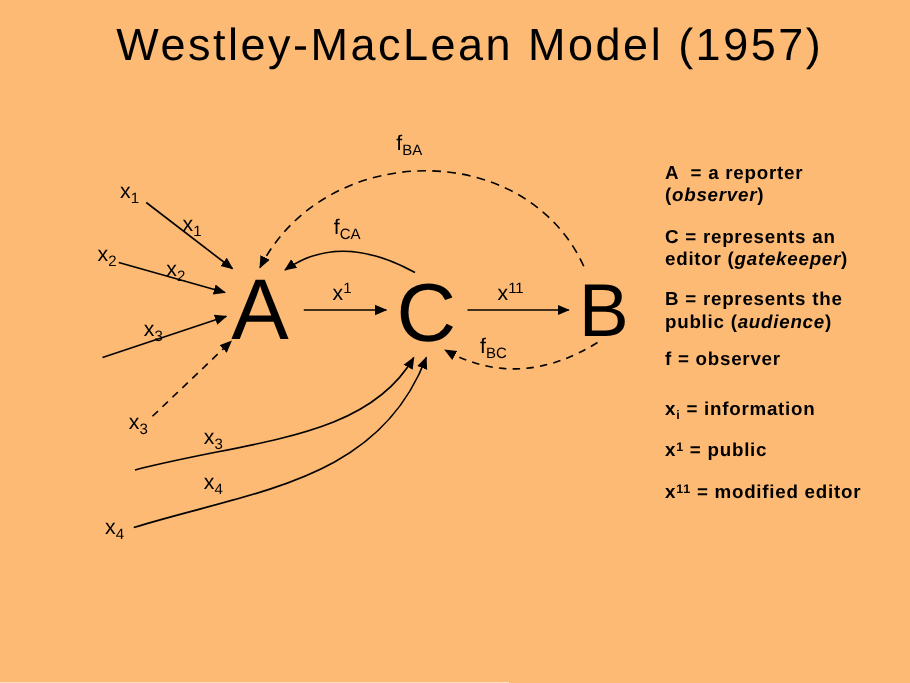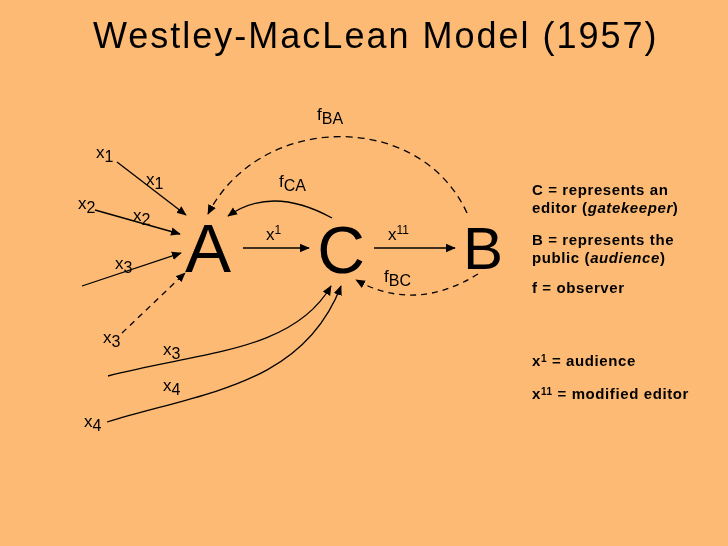--- a/index.html
+++ b/index.html
@@ -12,21 +12,21 @@
     white-space:nowrap;color:#000;
   }
   svg.diagram{position:absolute;left:0;top:0;}
   .node{position:absolute;transform:translate(-50%,-50%);line-height:1;color:#000;}
   .node-a{left:208px;top:248px;font-size:69px;}
   .node-c{left:341px;top:250px;font-size:66px;}
   .node-b{left:483px;top:249px;font-size:60px;}
   .dlabel{
     position:absolute;font-size:17px;line-height:17px;white-space:nowrap;color:#000;
   }
-  .dlabel sub{font-size:16px;vertical-align:-4px;line-height:0;}
+  .dlabel sub{font-size:12px;vertical-align:-4px;line-height:0;}
   .dlabel sup{font-size:12px;vertical-align:6px;line-height:0;}
   .legend{position:absolute;left:532px;top:0;width:162px;height:546px;}
   .legend-item{
     position:absolute;left:0;width:162px;font-size:15px;line-height:18px;
     font-weight:bold;letter-spacing:0.6px;white-space:pre-wrap;color:#000;
   }
   .legend-item i{font-style:italic;}
   .legend-item sub{font-size:10px;vertical-align:-3px;line-height:0;}
   .legend-item sup{font-size:10px;vertical-align:4px;line-height:0;}
 </style>
@@ -65,26 +65,28 @@
   <span class="dlabel" style="left:96px;top:144px"><span>x</span><sub>1</sub></span>
   <span class="dlabel" style="left:146px;top:171px"><span>x</span><sub>1</sub></span>
   <span class="dlabel" style="left:78px;top:195px"><span>x</span><sub>2</sub></span>
   <span class="dlabel" style="left:133px;top:207px"><span>x</span><sub>2</sub></span>
   <span class="dlabel" style="left:115px;top:255px"><span>x</span><sub>3</sub></span>
   <span class="dlabel" style="left:103px;top:329px"><span>x</span><sub>3</sub></span>
   <span class="dlabel" style="left:163px;top:341px"><span>x</span><sub>3</sub></span>
   <span class="dlabel" style="left:163px;top:377px"><span>x</span><sub>4</sub></span>
   <span class="dlabel" style="left:84px;top:413px"><span>x</span><sub>4</sub></span>
   <span class="dlabel" style="left:266px;top:226px"><span>x</span><sup>1</sup></span>
-  <span class="dlabel" style="left:388px;top:226px"><span>x</span><sup>11</sup></span>
+  <span class="dlabel" style="left:398px;top:226px"><span>x</span><sup>11</sup></span>
   <span class="dlabel" style="left:317px;top:106px"><span>f</span><sub>BA</sub></span>
-  <span class="dlabel" style="left:279px;top:173px"><span>f</span><sub>CA</sub></span>
+  <span class="dlabel" style="left:267px;top:173px"><span>f</span><sub>CA</sub></span>
   <span class="dlabel" style="left:384px;top:268px"><span>f</span><sub>BC</sub></span>
 
   <div class="legend">
+    <div class="legend-item" style="top:130px"><span>A  = a reporter (</span><i>observer</i><span>)</span></div>
     <div class="legend-item" style="top:231px"><span>B = represents the public (</span><i>audience</i><span>)</span></div>
     <div class="legend-item" style="top:181px"><span>C = represents an editor (</span><i>gatekeeper</i><span>)</span></div>
     <div class="legend-item" style="top:279px"><span>f = observer</span></div>
-    <div class="legend-item" style="top:352px"><span>x</span><sup>1</sup><span> = audience</span></div>
+    <div class="legend-item" style="top:319px"><span>x</span><sub>i</sub><span> = information</span></div>
+    <div class="legend-item" style="top:352px"><span>x</span><sup>1</sup><span> = public</span></div>
     <div class="legend-item" style="top:385px"><span>x</span><sup>11</sup><span> = modified editor</span></div>
   </div>
 
 </div>
 
 </body></html>

